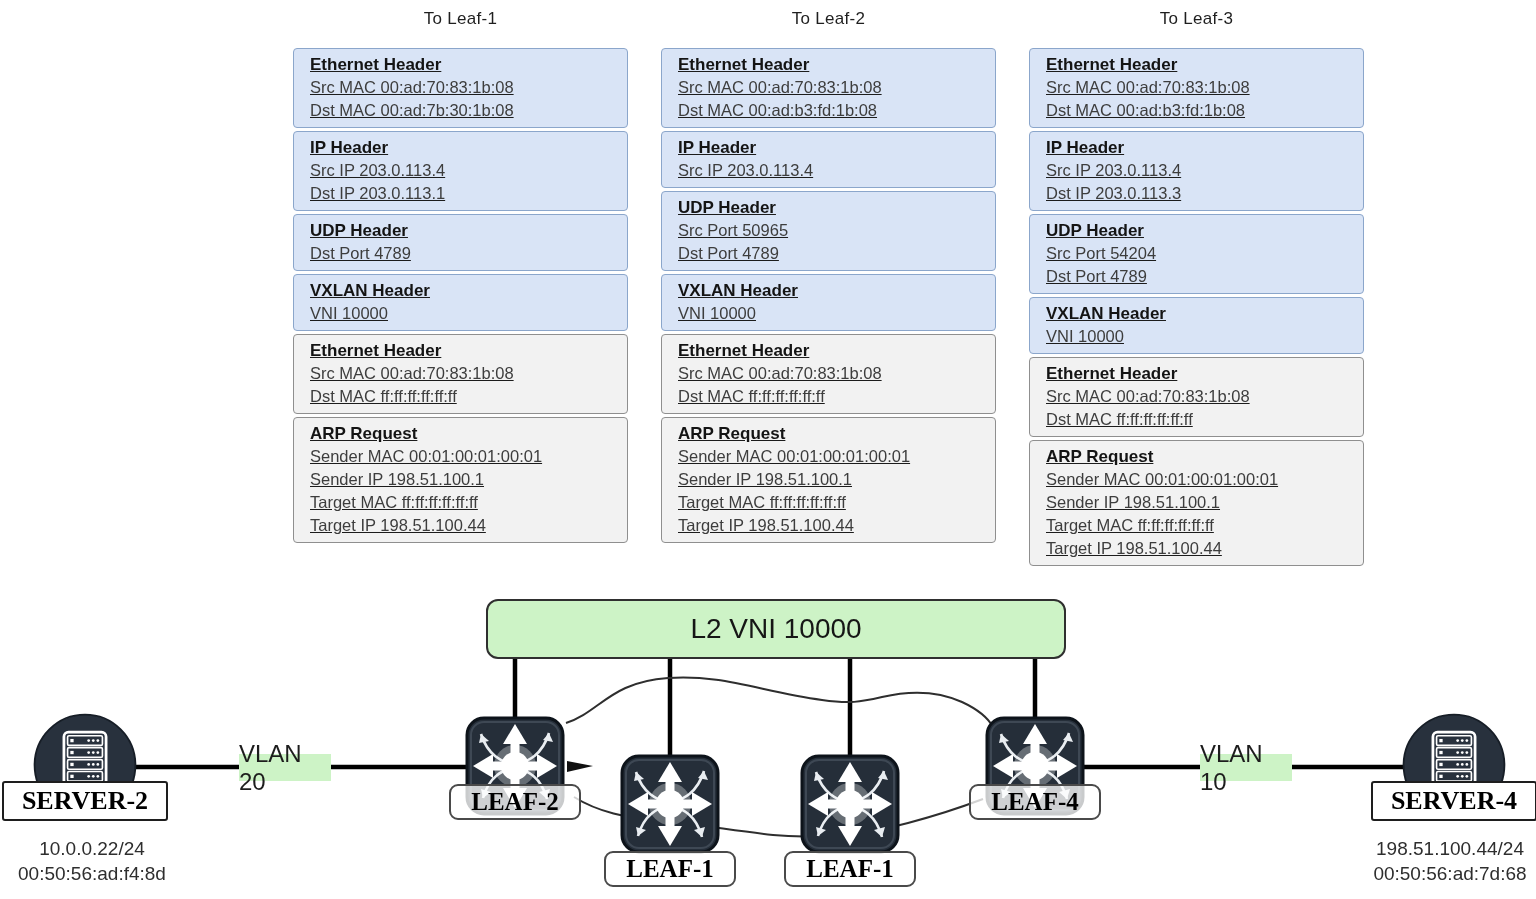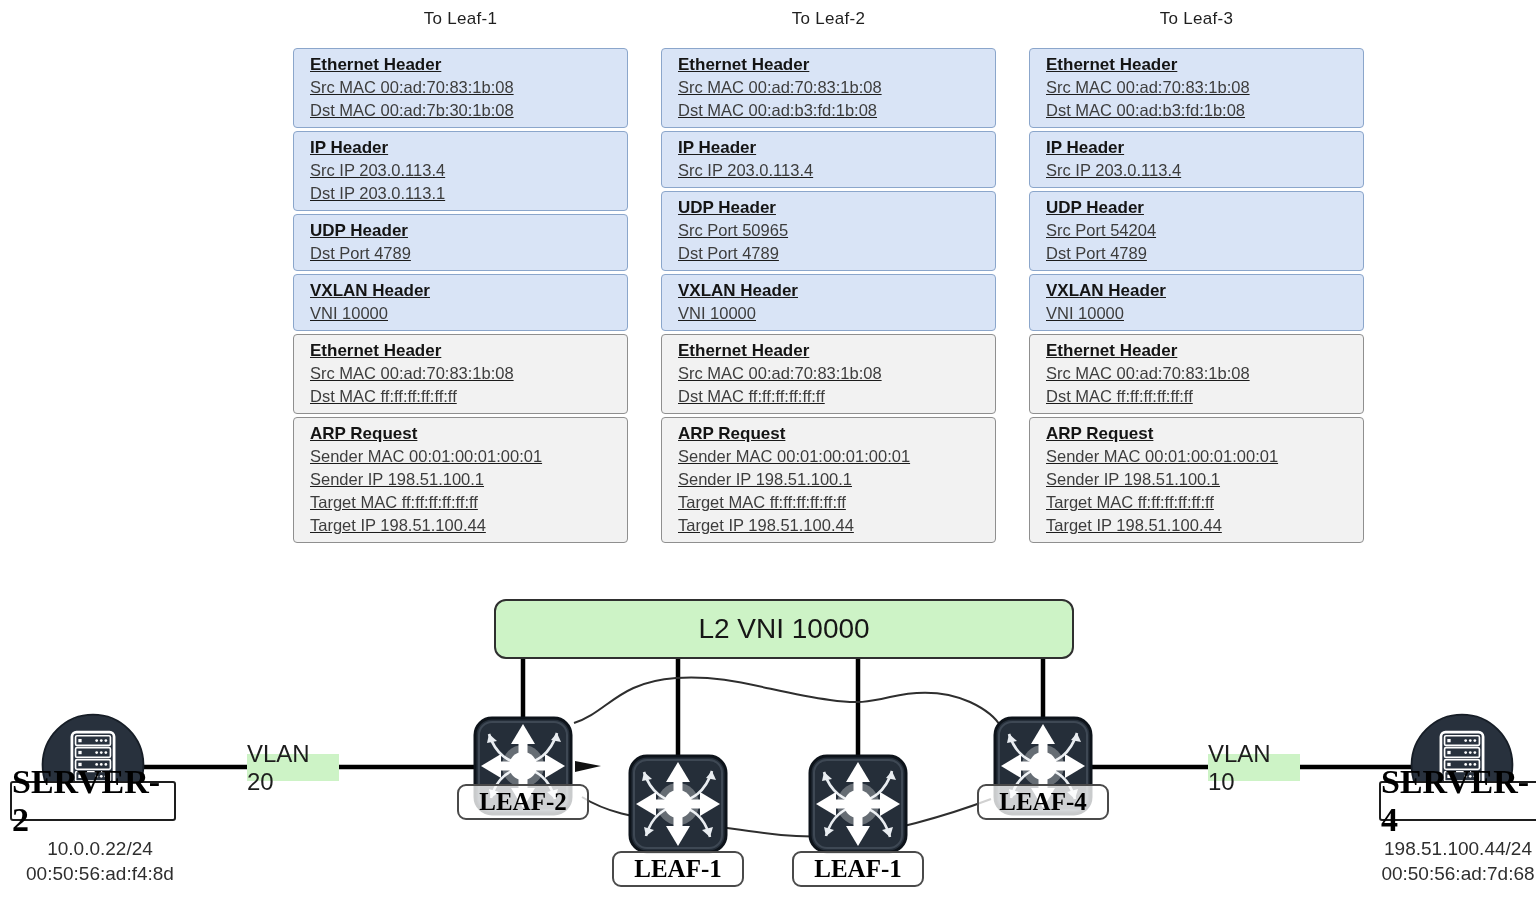--- a/index.html
+++ b/index.html
@@ -25,39 +25,39 @@
   .section{
     border:1.5px solid;border-radius:4px;margin-bottom:3px;
     padding:4px 12px 5px 16px;font-size:16.5px;line-height:23px;text-decoration:underline;
   }
   .section.blue{background:var(--blue-fill);border-color:var(--blue-border);}
   .section.gray{background:var(--gray-fill);border-color:var(--gray-border);}
   .sec-title{font-weight:bold;font-size:17px;color:#141414;}
   .sec-line{color:var(--body-ink);}
 
   
-  #topology{position:absolute;left:8px;top:0;width:1368px;height:899px;padding-left:39px;}
+  #topology{position:absolute;left:0;top:0;width:1368px;height:899px;padding-left:39px;}
   #link-layer{position:absolute;left:0;top:0;z-index:1;}
   .vni-box{
     position:absolute;left:486px;top:599px;width:580px;height:60px;z-index:2;
     background:var(--green-fill);border:2.5px solid #2f2f2f;border-radius:12px;
     display:flex;align-items:center;justify-content:center;
     font-size:28px;color:#161616;
   }
   .node-icon{position:absolute;z-index:3;}
   .leaf-label,.server-label{
     position:absolute;z-index:4;display:flex;align-items:center;justify-content:center;
     font-family:"Liberation Serif","DejaVu Serif",serif;font-weight:bold;color:#000;
   }
   .leaf-label{
     width:132px;height:36px;font-size:25px;
     background:rgba(255,255,255,0.78);border:2px solid #4a4a4a;border-radius:9px;
   }
   .server-label{
-    width:166px;height:40px;font-size:34px;
+    width:166px;height:40px;font-size:26px;
     background:#fff;border:2.5px solid #1e1e1e;border-radius:3px;
   }
   .vlan-tag{
     position:absolute;z-index:5;width:92px;height:27px;
     background:var(--green-fill);display:flex;align-items:center;justify-content:center;
     font-size:24px;color:#1d1d1d;
   }
   .addr{
     position:absolute;z-index:2;text-align:center;
     font-size:19px;line-height:25px;color:#2e2e2e;
@@ -195,20 +195,21 @@
     <div class="packet-col">
       <div class="packet-title">To Leaf-3</div>
       <div class="section blue">
         <div class="sec-title">Ethernet Header</div>
         <div class="sec-line">Src MAC 00:ad:70:83:1b:08</div>
         <div class="sec-line">Dst MAC 00:ad:b3:fd:1b:08</div>
       </div>
       <div class="section blue">
         <div class="sec-title">IP Header</div>
         <div class="sec-line">Src IP 203.0.113.4</div>
+        <div class="sec-line">Dst IP 203.0.113.3</div>
       </div>
       <div class="section blue">
         <div class="sec-title">UDP Header</div>
         <div class="sec-line">Src Port 54204</div>
         <div class="sec-line">Dst Port 4789</div>
       </div>
       <div class="section blue">
         <div class="sec-title">VXLAN Header</div>
         <div class="sec-line">VNI 10000</div>
       </div>

